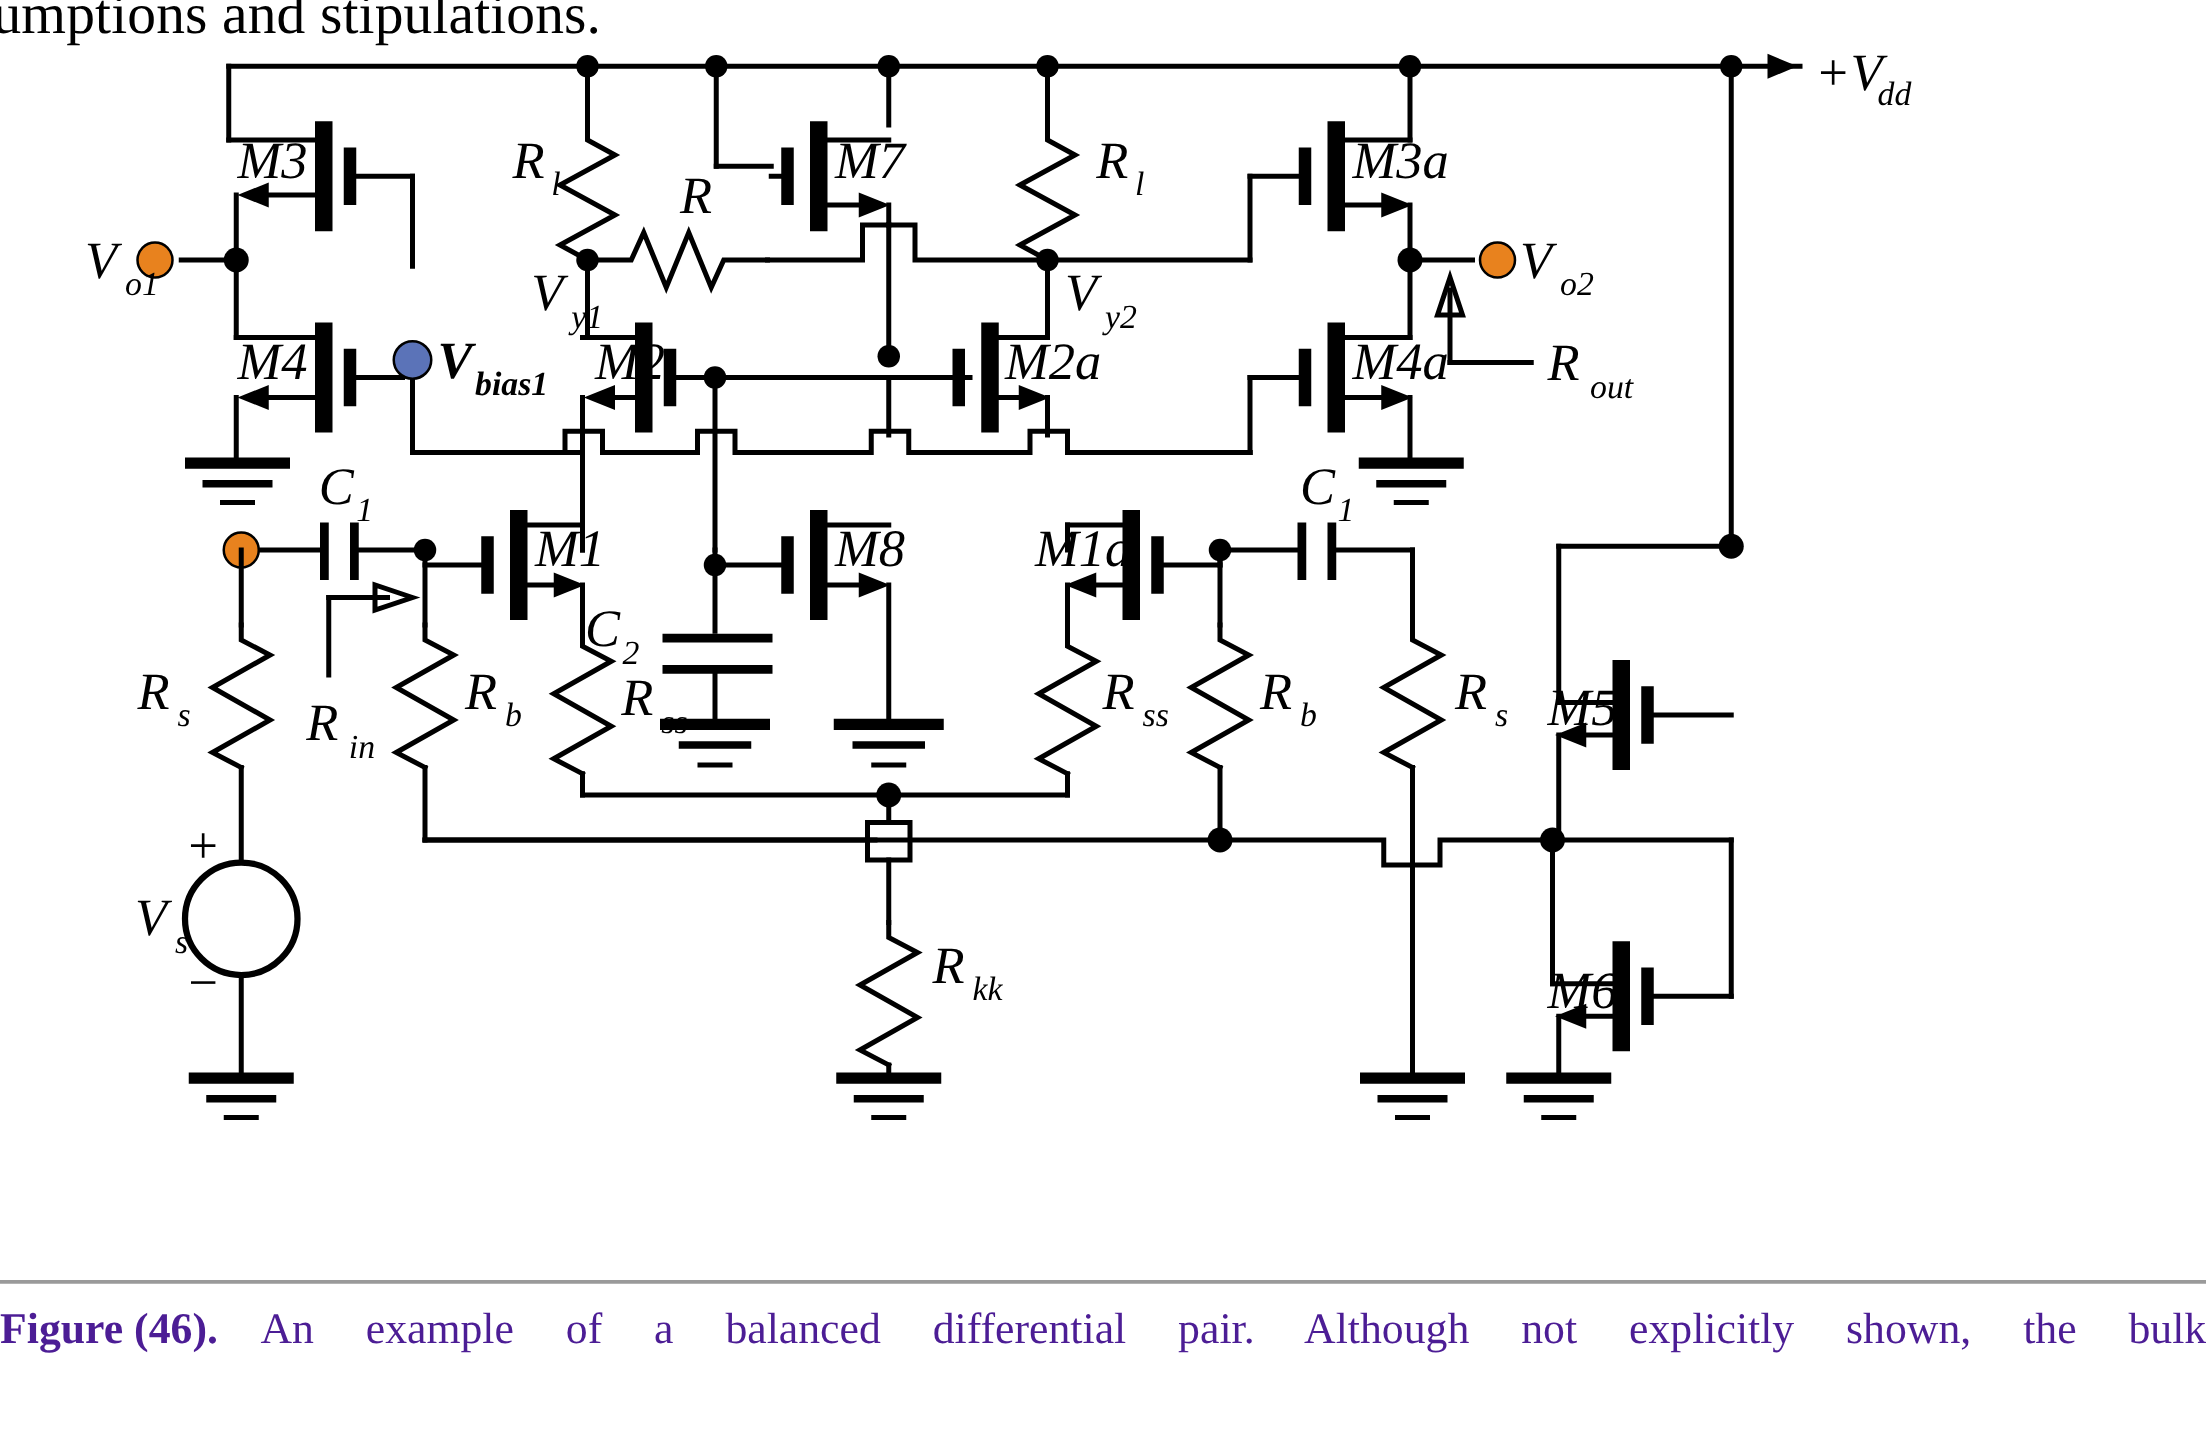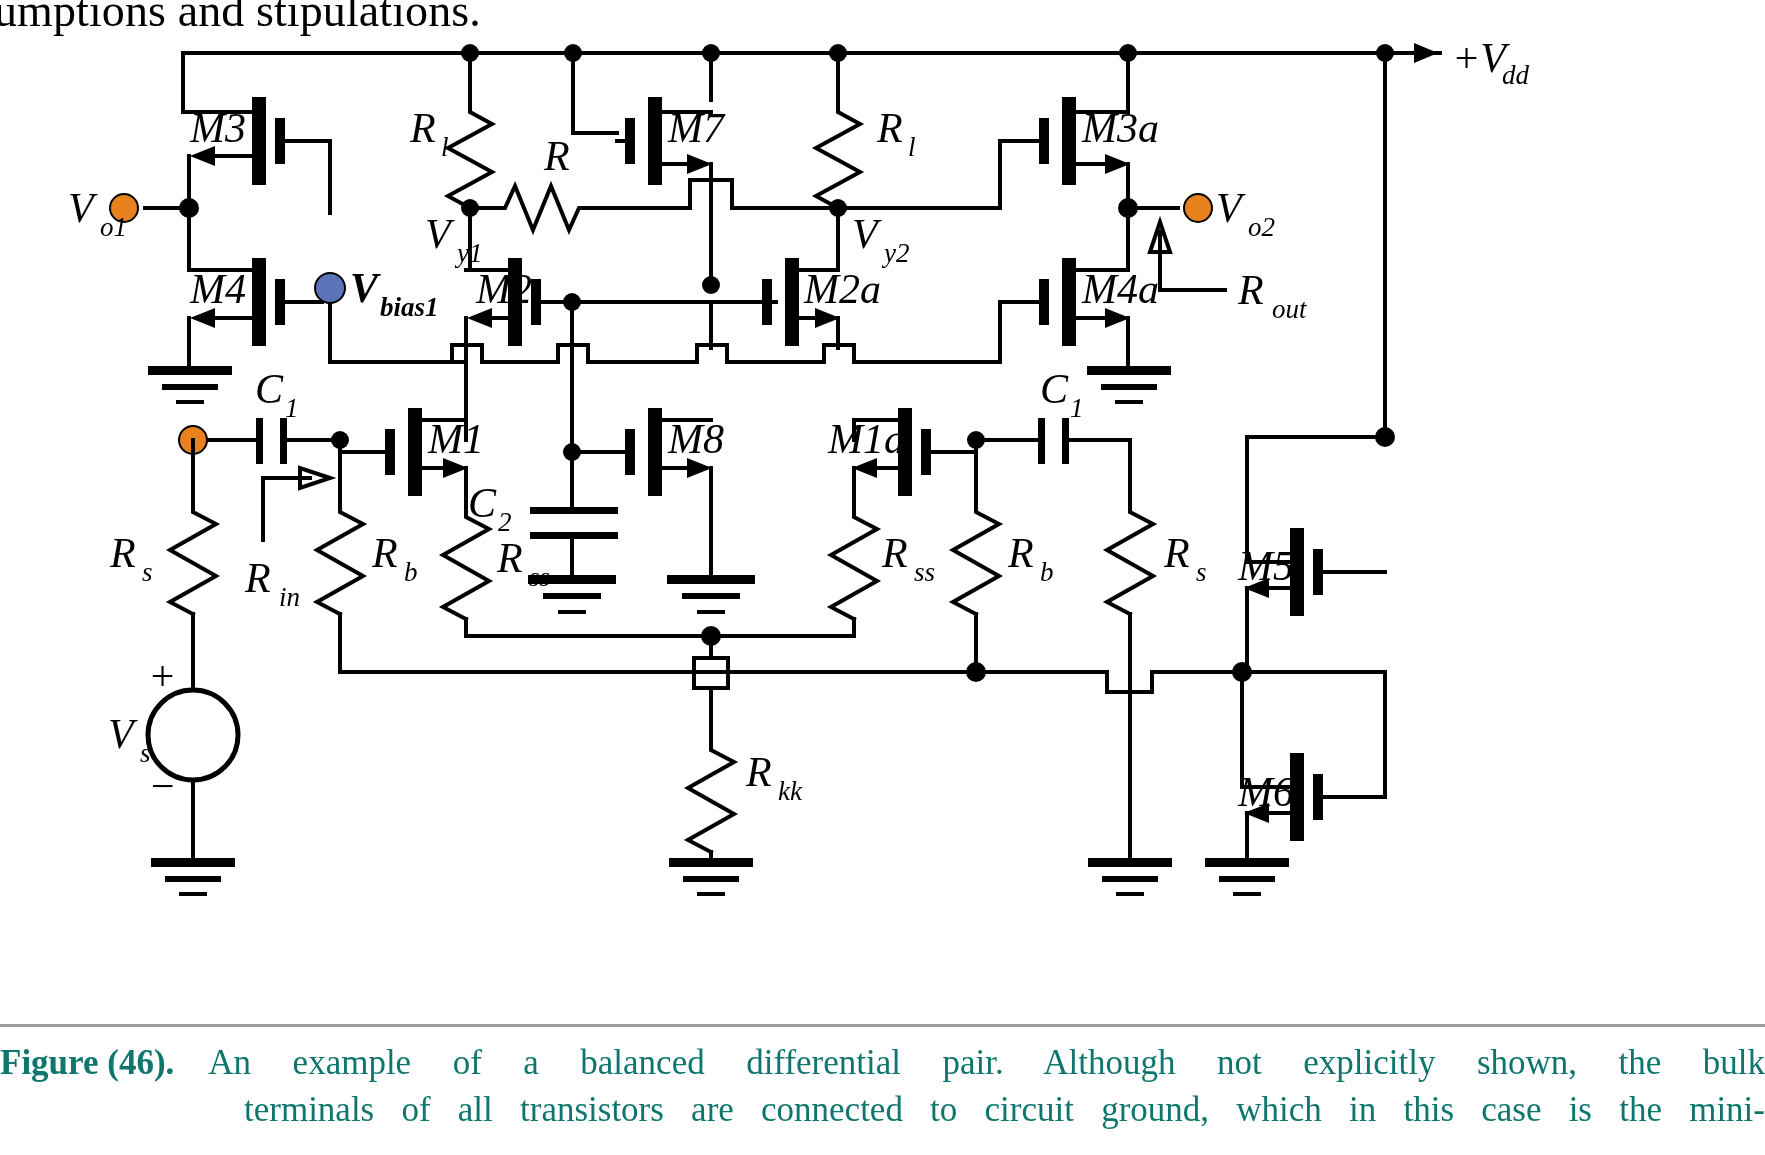--- a/index.html
+++ b/index.html
@@ -1,20 +1,20 @@
 <!DOCTYPE html>
 <html><head>
 <meta charset="utf-8">
 <style>
   html,body{margin:0;padding:0;background:#fff;}
   body{width:1765px;height:1155px;position:relative;font-family:"Liberation Serif",serif;overflow:hidden;}
   #stage{position:absolute;left:0;top:0;width:1521px;height:1155px;}
   .toptext{position:absolute;left:-6px;top:-16px;font-family:"Liberation Serif",serif;font-size:46px;color:#000;letter-spacing:.1px;white-space:nowrap;}
   svg{position:absolute;left:0;top:0;}
-  .cap{position:absolute;left:0;top:1040px;width:1765px;font-family:"Liberation Serif",serif;font-size:35px;line-height:1.33;color:#0f766e;}
+  .cap{position:absolute;left:0;top:1040px;width:1765px;font-family:"Liberation Serif",serif;font-size:35px;line-height:1.33;color:#4c1d95;}
   .cap .row{display:flex;}
   .cap .lbl{font-weight:bold;white-space:nowrap;padding-right:22px;}
   .cap .txt{text-align:justify;text-align-last:justify;flex:1;margin-left:12px;}
   .cap .row2{padding-left:232px;}
   .hr{position:absolute;left:0;top:1024px;width:1765px;height:3px;background:#9a9a9a;}
   text{font-family:"Liberation Serif",serif;font-style:italic;fill:#000;}
   .lab{font-size:42px;}
   .sub{font-size:27px;}
 </style>
 </head>
@@ -431,18 +431,15 @@
     <text class="sub" x="1070" y="417">1</text>
   </svg>
 
   <div class="hr"></div>
 
   <div class="cap">
     <div class="row">
       <span class="lbl">Figure (46).</span>
       <span class="txt">An example of a balanced differential pair.   Although not explicitly shown, the bulk</span>
     </div>
-    <div class="row row2">
-      <span class="txt">terminals of all transistors are connected to circuit ground, which in this case is the mini-</span>
-    </div>
   </div>
 
 </div>
 
 </body></html>

